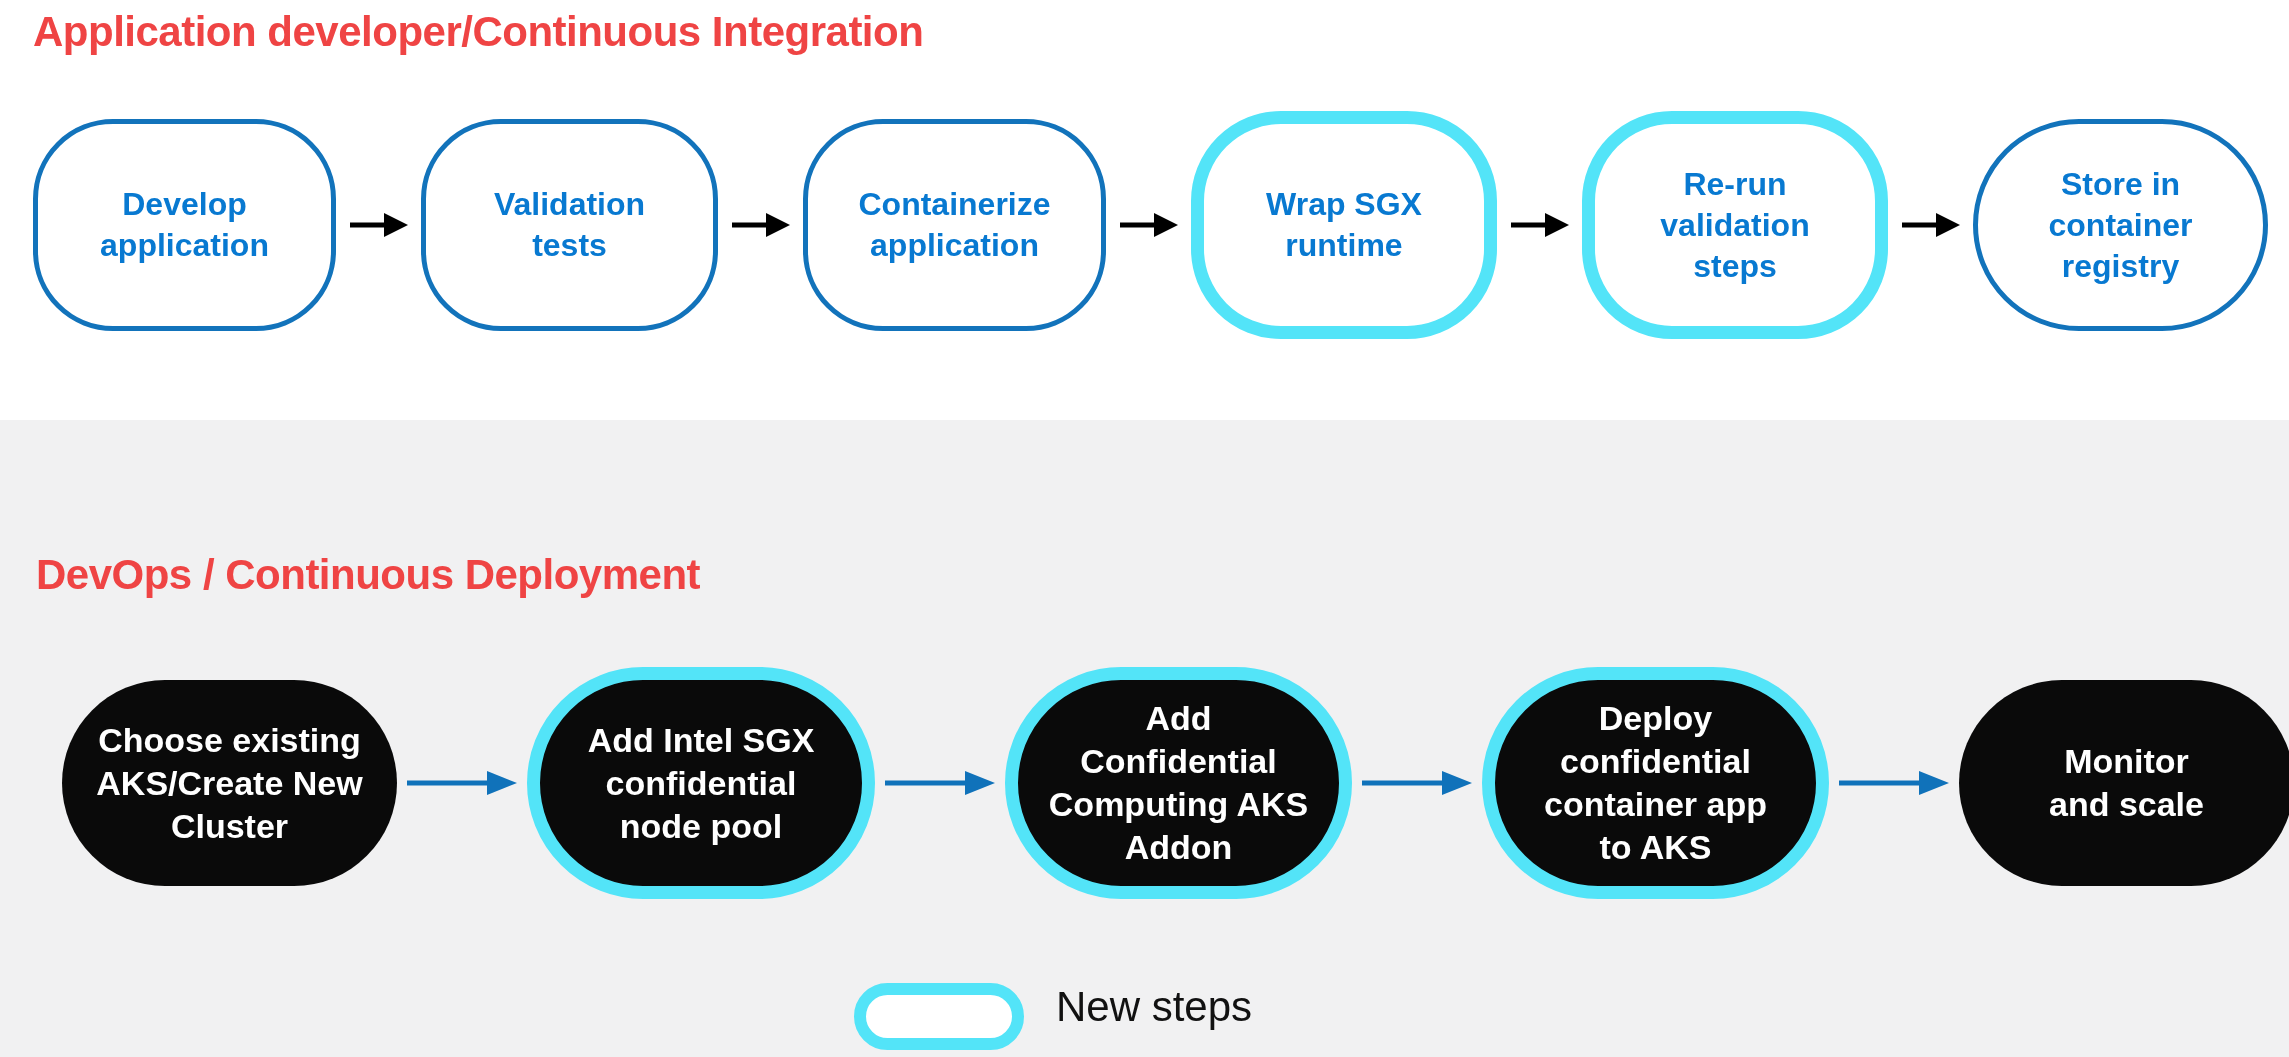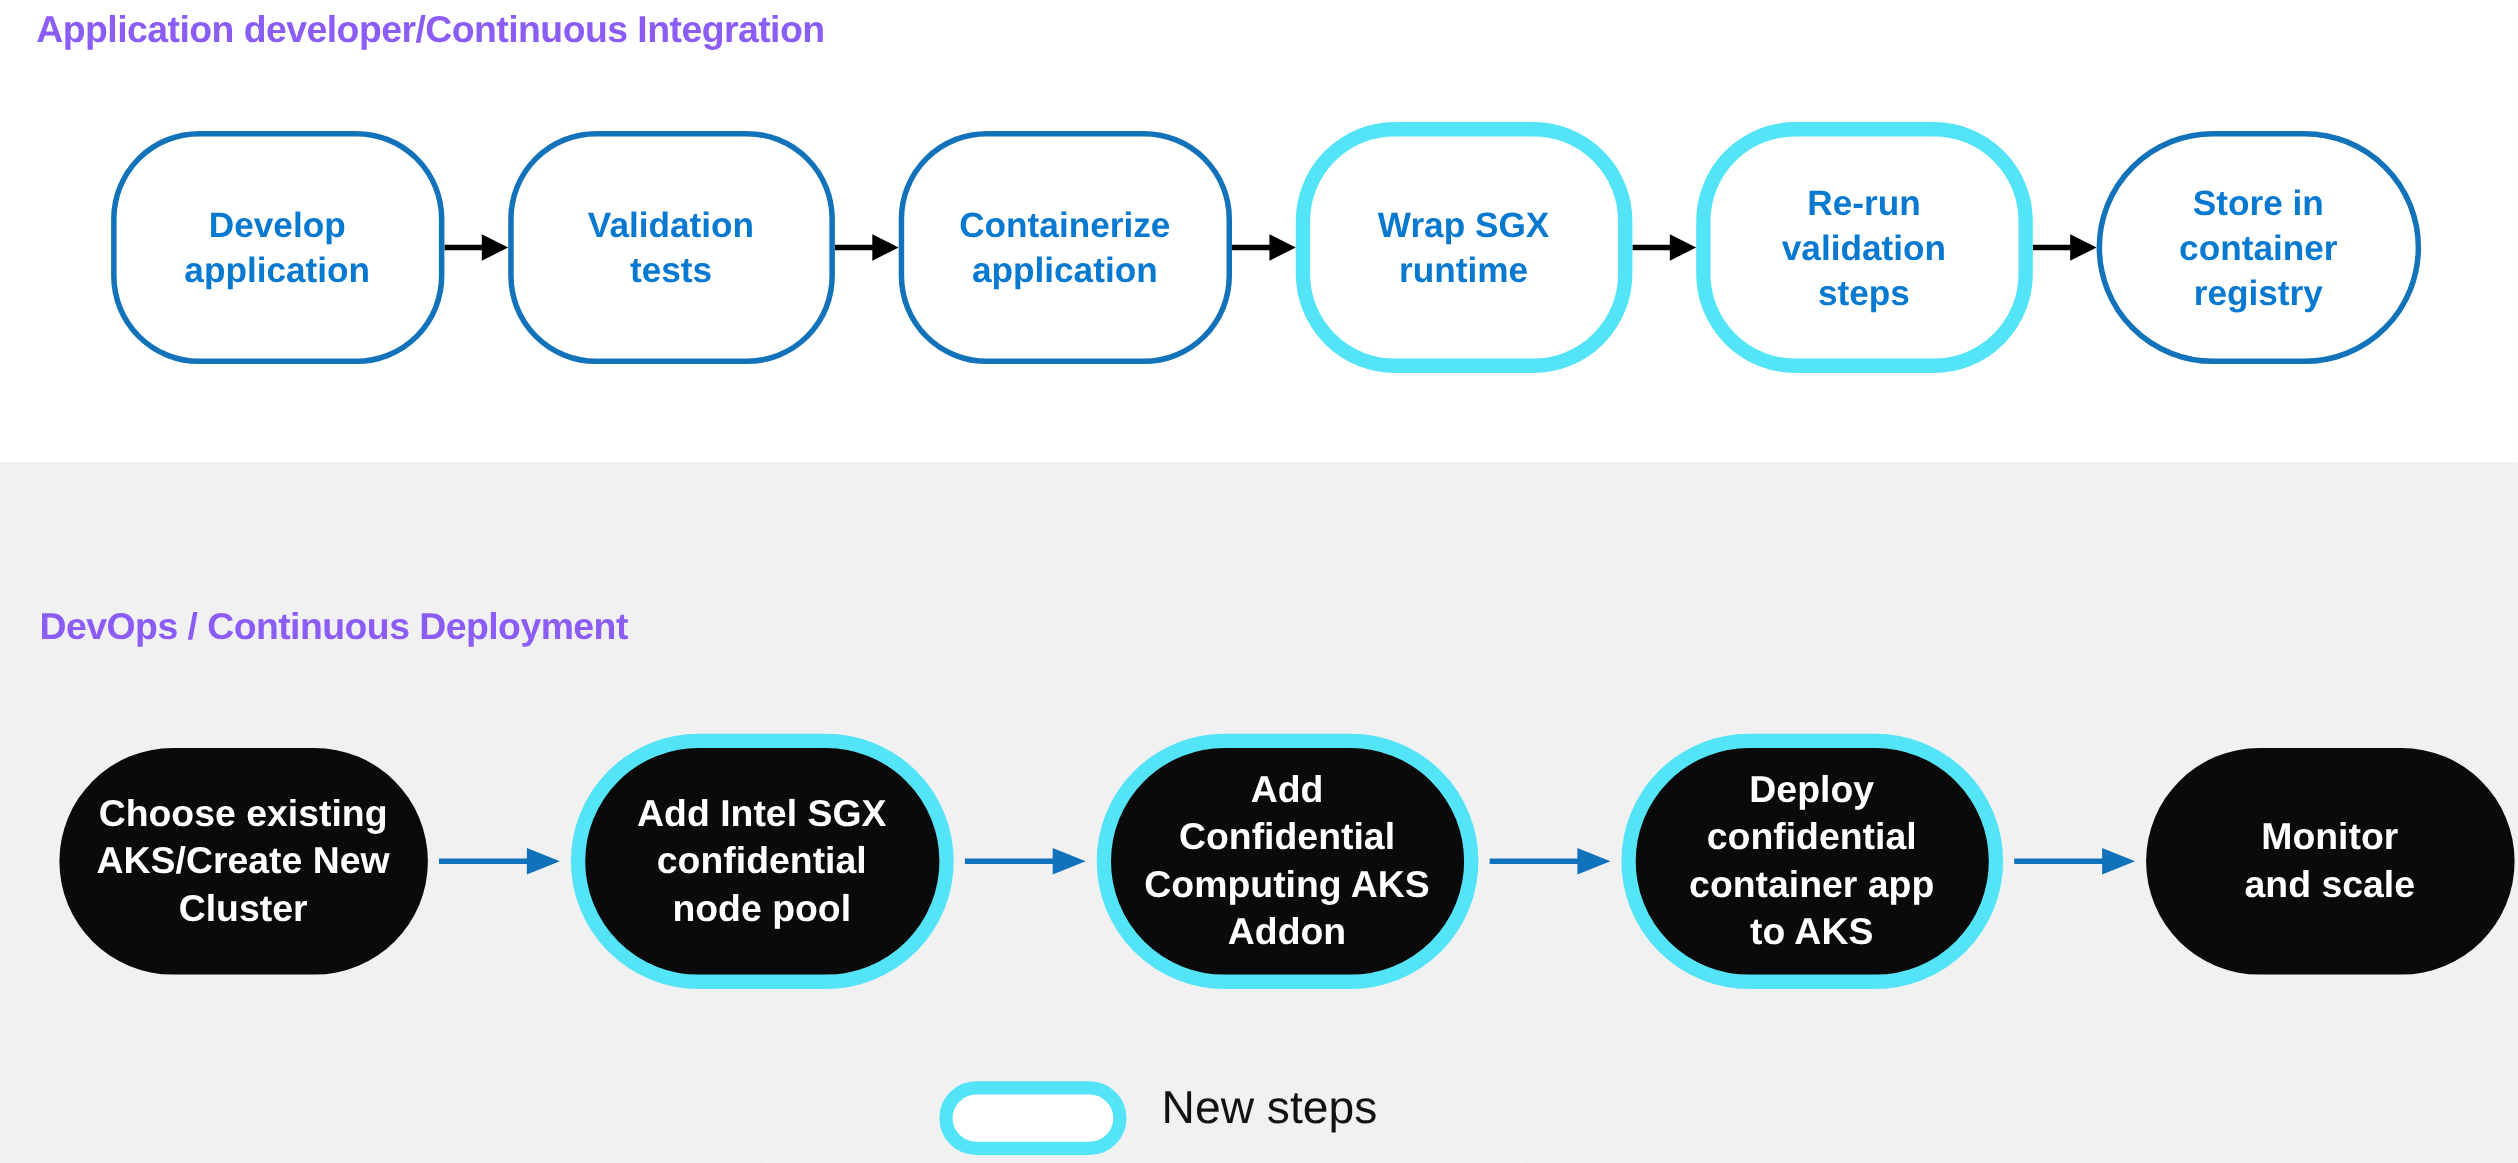--- a/index.html
+++ b/index.html
@@ -6,27 +6,27 @@
   body {
     width:2289px; height:1057px; position:relative; overflow:hidden;
     background:#ffffff;
     font-family:"Liberation Sans", sans-serif;
   }
   .section-cd {
     position:absolute; left:0; top:420px; width:2289px; height:637px;
     background:var(--gray_bg,#f1f1f2);
   }
   .title {
-    position:absolute; font-size:34px; font-weight:bold; color:#8b5cf6;
+    position:absolute; font-size:42px; font-weight:bold; color:#ef4444;
     letter-spacing:-0.5px; white-space:nowrap;
   }
   #ci-title { left:33px; top:8px; }
   #cd-title { left:36px; top:551px; }
   .row {
-    position:absolute; display:flex; justify-content:center;
+    position:absolute; display:flex; justify-content:space-between;
     align-items:center;
   }
   #row-ci { left:33px; top:110px; width:2235px; height:230px; }
   #row-cd { left:62px; top:666px; width:2215px; height:234px;gap:10px; }
 
   .pill {
     box-sizing:border-box; background:#fff;
     border:5px solid var(--blue_stroke,#1273bb);
     border-radius:80px; height:212px;
     color:var(--blue_text,#0879d1);

